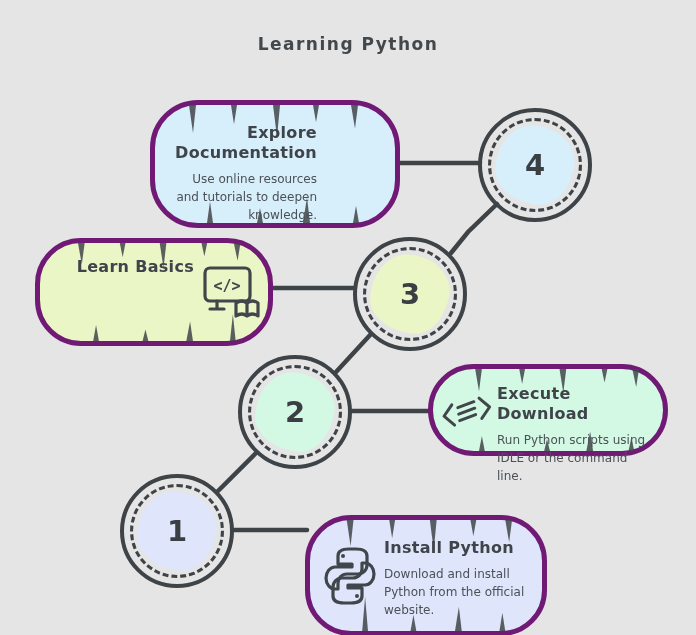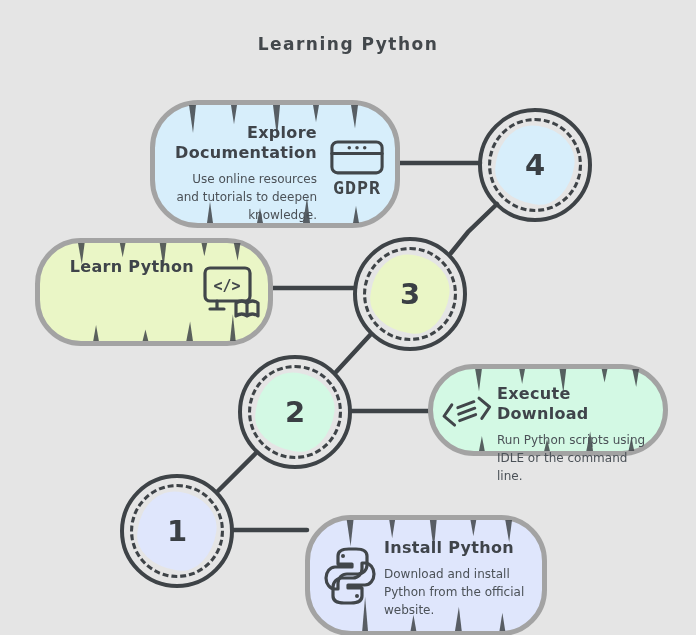--- a/index.html
+++ b/index.html
@@ -10,21 +10,21 @@
   }
   .page-title{
     position:absolute;left:0;top:34px;width:100%;
     text-align:center;font-size:17px;font-weight:bold;
     letter-spacing:1.5px;color:#43484c;
   }
   svg.connectors{position:absolute;left:0;top:0;z-index:1;}
   
   .card{
     position:absolute;z-index:2;
-    border:5px solid #a3a3a3;border-radius:48px;
+    border:5px solid #701a75;border-radius:48px;
     box-sizing:border-box;
   }
   .card .scratches{position:absolute;left:0;top:0;width:100%;height:100%;pointer-events:none;}
   .card-text{position:absolute;z-index:3;}
   .card-title{font-size:16px;font-weight:bold;color:#3f444a;line-height:20px;margin-bottom:7px;letter-spacing:.3px;}
   .card-desc{font-size:12px;color:#4b5157;line-height:18px;}
   .align-right{text-align:right;}
   .align-left{text-align:left;}
   .card-icon{position:absolute;z-index:3;}
   #card-explore{left:150px;top:100px;width:250px;height:128px;}
@@ -95,48 +95,38 @@
         <path d="M52,110 l3,-20 l3,20 z"></path>
           <path d="M102,110 l3,-14 l3,14 z"></path>
         <path d="M148,110 l4,-24 l3,24 z"></path>
           <path d="M198,110 l3,-16 l3,16 z"></path>
       </g>
     </svg>
     <div class="card-text align-right">
       <div class="card-title">Explore Documentation</div>
       <div class="card-desc">Use online resources and tutorials to deepen knowledge.</div>
     </div>
-    <div class="card-icon">
-      <svg viewBox="0 0 58 62" width="56" height="60">
-        <rect class="ic" x="3" y="3" width="52" height="32" rx="6"></rect>
-        <line class="ic" x1="3" y1="15" x2="55" y2="15"></line>
-        <circle class="ic-fill" cx="21" cy="9" r="1.8"></circle>
-        <circle class="ic-fill" cx="29" cy="9" r="1.8"></circle>
-        <circle class="ic-fill" cx="37" cy="9" r="1.8"></circle>
-        <text class="ic-text" x="29" y="57" font-size="19" text-anchor="middle" letter-spacing="1">GDPR</text>
-      </svg>
-    </div>
   </div>
 
   <div class="card" id="card-basics" style="background: rgb(234, 246, 198);">
     <svg class="scratches" viewBox="0 0 240 110" preserveAspectRatio="none">
       <g fill="#41464a" opacity="0.85">
         <path d="M40,0 l4,24 l3,-24 z"></path>
           <path d="M84,0 l3,16 l3,-16 z"></path>
         <path d="M126,0 l4,28 l3,-28 z"></path>
           <path d="M170,0 l3,15 l3,-15 z"></path>
         <path d="M204,0 l4,20 l3,-20 z"></path>
         <path d="M56,110 l3,-18 l3,18 z"></path>
           <path d="M108,110 l3,-13 l3,13 z"></path>
         <path d="M154,110 l4,-22 l3,22 z"></path>
           <path d="M200,110 l3,-30 l3,30 z"></path>
       </g>
     </svg>
     <div class="card-text align-right">
-      <div class="card-title">Learn Python</div>
+      <div class="card-title">Learn Basics</div>
     </div>
     <div class="card-icon">
       <svg viewBox="0 0 58 54" width="58" height="54">
         <rect class="ic" x="3" y="3" width="45" height="33" rx="5"></rect>
         <text class="ic-text" x="25" y="26" font-size="15" text-anchor="middle">&lt;/&gt;</text>
         <path class="ic" d="M15,36 v7 M8,44 h14"></path>
         <path class="ic" d="M34,38 q6,-4 11,0 q5,-4 11,0 v13 q-6,-4 -11,0 q-5,-4 -11,0 z"></path>
         <line class="ic" x1="45" y1="38" x2="45" y2="50"></line>
       </svg>
     </div>

